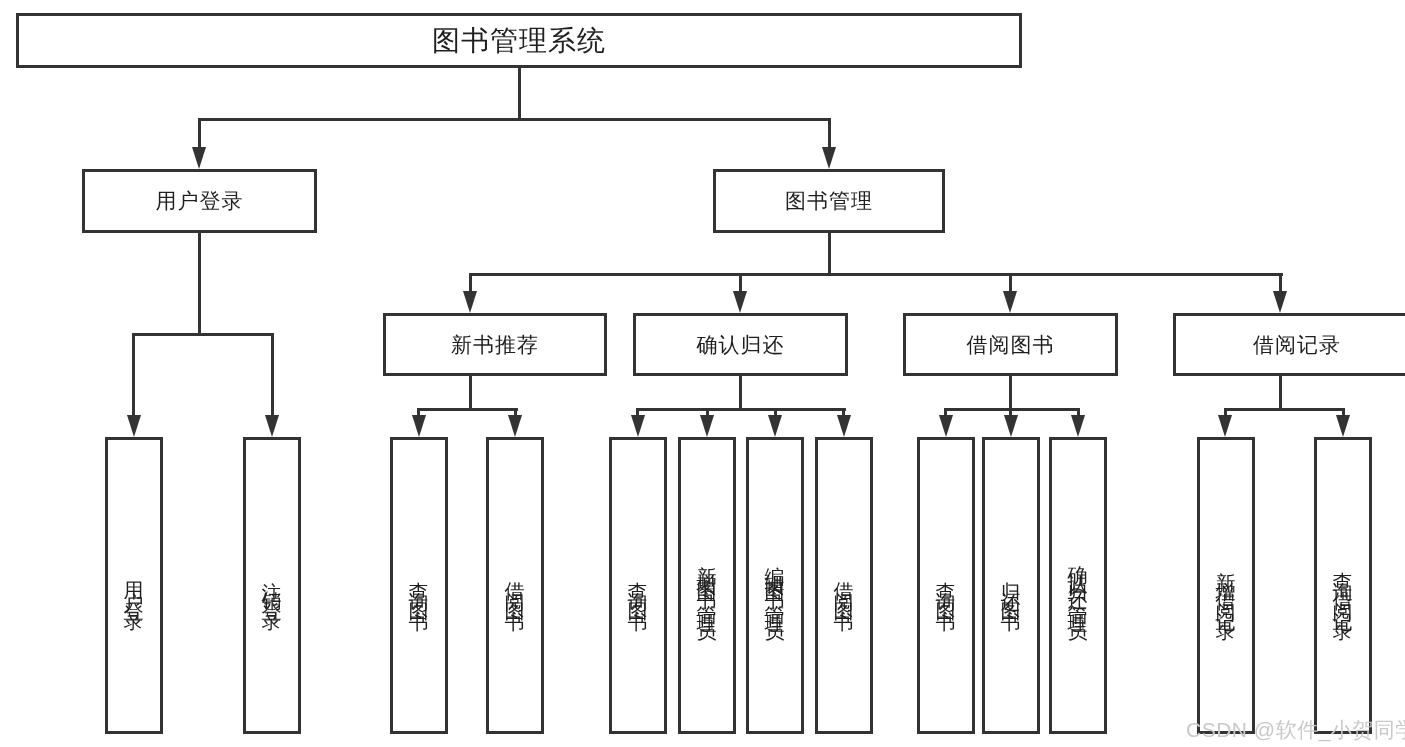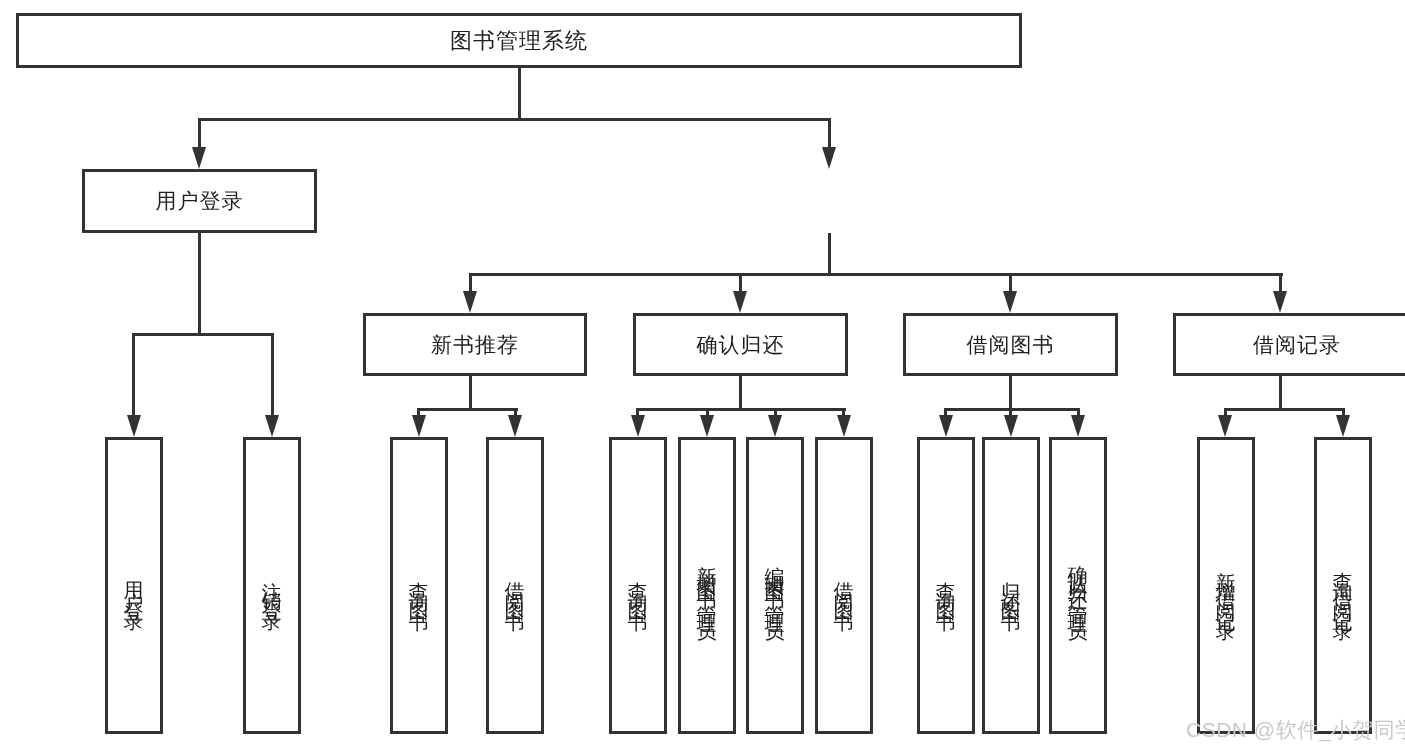--- a/index.html
+++ b/index.html
@@ -59,54 +59,57 @@
     z-index:10;
     letter-spacing:0.5px;
     white-space:nowrap;
   }
 </style>
 </head>
 <body>
 
 <div id="canvas">
 
-  <div class="box" style="left:16px;top:13px;width:1006px;height:55px;font-size:22px;">
+  <div class="box" style="left:16px;top:13px;width:1006px;height:55px;font-size:28px;">
     <span>图书管理系统</span>
   </div>
 
   <div class="vline" style="left:518px;top:68px;height:53px;"></div>
   <div class="hline" style="left:198px;top:118px;width:633px;"></div>
   <div class="vline" style="left:198px;top:118px;height:30px;"></div>
   <div class="arrow" style="left:192px;top:147px;"></div>
   <div class="vline" style="left:828px;top:118px;height:30px;"></div>
   <div class="arrow" style="left:822px;top:147px;"></div>
 
   <div class="box" style="left:82px;top:169px;width:235px;height:64px;">
     <span>用户登录</span>
+  </div>
+  <div class="box" style="left:713px;top:169px;width:232px;height:64px;">
+    <span>图书管理</span>
   </div>
 
   <div class="vline" style="left:198px;top:233px;height:103px;"></div>
   <div class="hline" style="left:132px;top:333px;width:142px;"></div>
   <div class="vline" style="left:132px;top:333px;height:82px;"></div>
   <div class="arrow" style="left:127px;top:415px;"></div>
   <div class="vline" style="left:271px;top:333px;height:82px;"></div>
   <div class="arrow" style="left:265px;top:415px;"></div>
 
   <div class="vline" style="left:828px;top:233px;height:43px;"></div>
   <div class="hline" style="left:469px;top:273px;width:814px;"></div>
   <div class="vline" style="left:469px;top:273px;height:18px;"></div>
   <div class="arrow" style="left:463px;top:291px;"></div>
   <div class="vline" style="left:739px;top:273px;height:18px;"></div>
   <div class="arrow" style="left:733px;top:291px;"></div>
   <div class="vline" style="left:1009px;top:273px;height:18px;"></div>
   <div class="arrow" style="left:1003px;top:291px;"></div>
   <div class="vline" style="left:1279px;top:273px;height:18px;"></div>
   <div class="arrow" style="left:1273px;top:291px;"></div>
 
-  <div class="box" style="left:363px;top:313px;width:224px;height:63px;">
+  <div class="box" style="left:383px;top:313px;width:224px;height:63px;">
     <span>新书推荐</span>
   </div>
   <div class="box" style="left:633px;top:313px;width:215px;height:63px;">
     <span>确认归还</span>
   </div>
   <div class="box" style="left:903px;top:313px;width:215px;height:63px;">
     <span>借阅图书</span>
   </div>
   <div class="box" style="left:1173px;top:313px;width:248px;height:63px;">
     <span>借阅记录</span>

